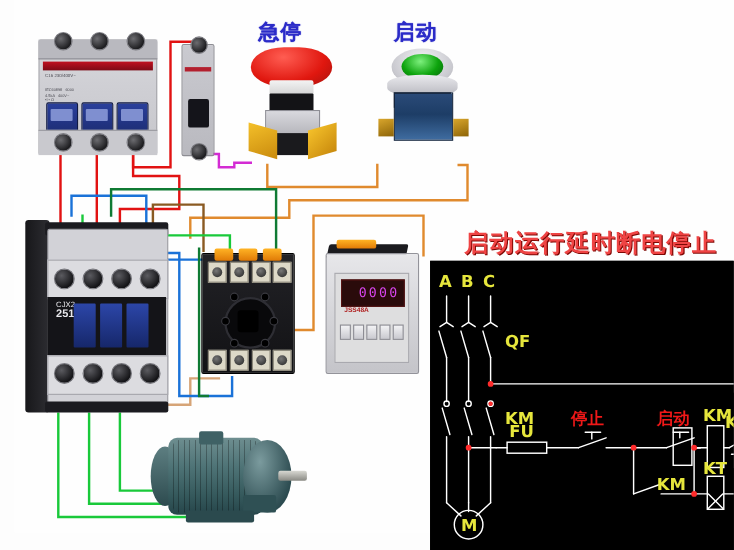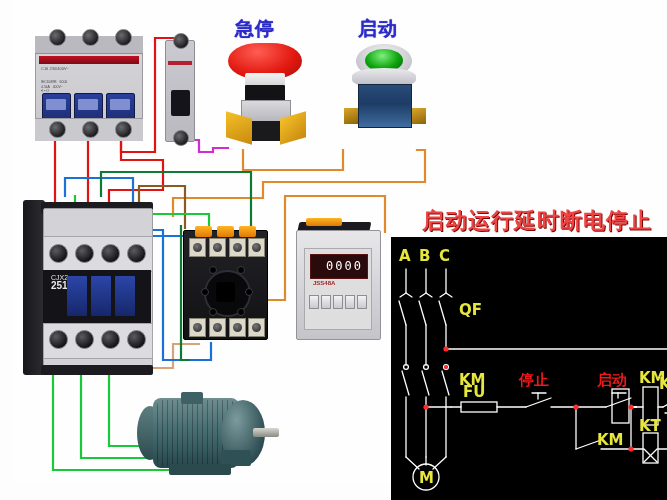--- a/index.html
+++ b/index.html
@@ -89,21 +89,21 @@
   .sock .key{position:absolute;left:33px;top:52px;width:19px;height:20px;background:#000;border-radius:3px;}
   .sock .pin{position:absolute;width:6px;height:6px;border-radius:50%;background:#000;border:1px solid #3a3a40;}
 
   
   .dtm{position:absolute;left:283px;top:230px;width:85px;height:110px;}
   .dtm .body{position:absolute;inset:0;background:linear-gradient(180deg,#e7e7ea,#c4c4c9);border:1px solid #93939a;border-radius:2px;}
   .dtm .blktop{position:absolute;left:2px;top:-8px;width:72px;height:13px;background:#1b1b1f;border-radius:2px;transform:skewX(-12deg);}
   .dtm .ortop{position:absolute;left:10px;top:-12px;width:36px;height:8px;background:linear-gradient(180deg,#ffb324,#e07a06);border-radius:2px;}
   .dtm .face{position:absolute;left:8px;top:18px;width:66px;height:80px;background:#dededf;border:1px solid #a9a9af;}
   .dtm .disp{position:absolute;left:5px;top:5px;width:56px;height:23px;background:#2a0b0b;border:1px solid #561414;}
-  .dtm .disp span{position:absolute;right:4px;top:4px;color:#ffffff;font-size:12px;letter-spacing:2px;
+  .dtm .disp span{position:absolute;right:4px;top:4px;color:#d946ef;font-size:12px;letter-spacing:2px;
                   font-family:"DejaVu Sans Mono","Liberation Mono",monospace;}
   .dtm .brand{position:absolute;left:8px;top:31px;font-size:6px;color:#b02020;font-weight:bold;}
   .dtm .btnrow{position:absolute;left:4px;top:46px;width:58px;display:flex;gap:2px;}
   .dtm .btnrow i{width:10px;height:12px;background:linear-gradient(180deg,#f3f3f5,#c9c9cf);border:1px solid #8d8d94;display:block;}
 
   
   .mtr{position:absolute;left:122px;top:388px;width:140px;height:96px;}
   .mtr .shell{position:absolute;left:18px;top:10px;width:86px;height:70px;border-radius:8px;
               background:linear-gradient(180deg,#6e8e90 0%,#4e7376 38%,#35595c 75%,#26454a 100%);}
   .mtr .fins{position:absolute;left:22px;top:12px;width:78px;height:66px;

